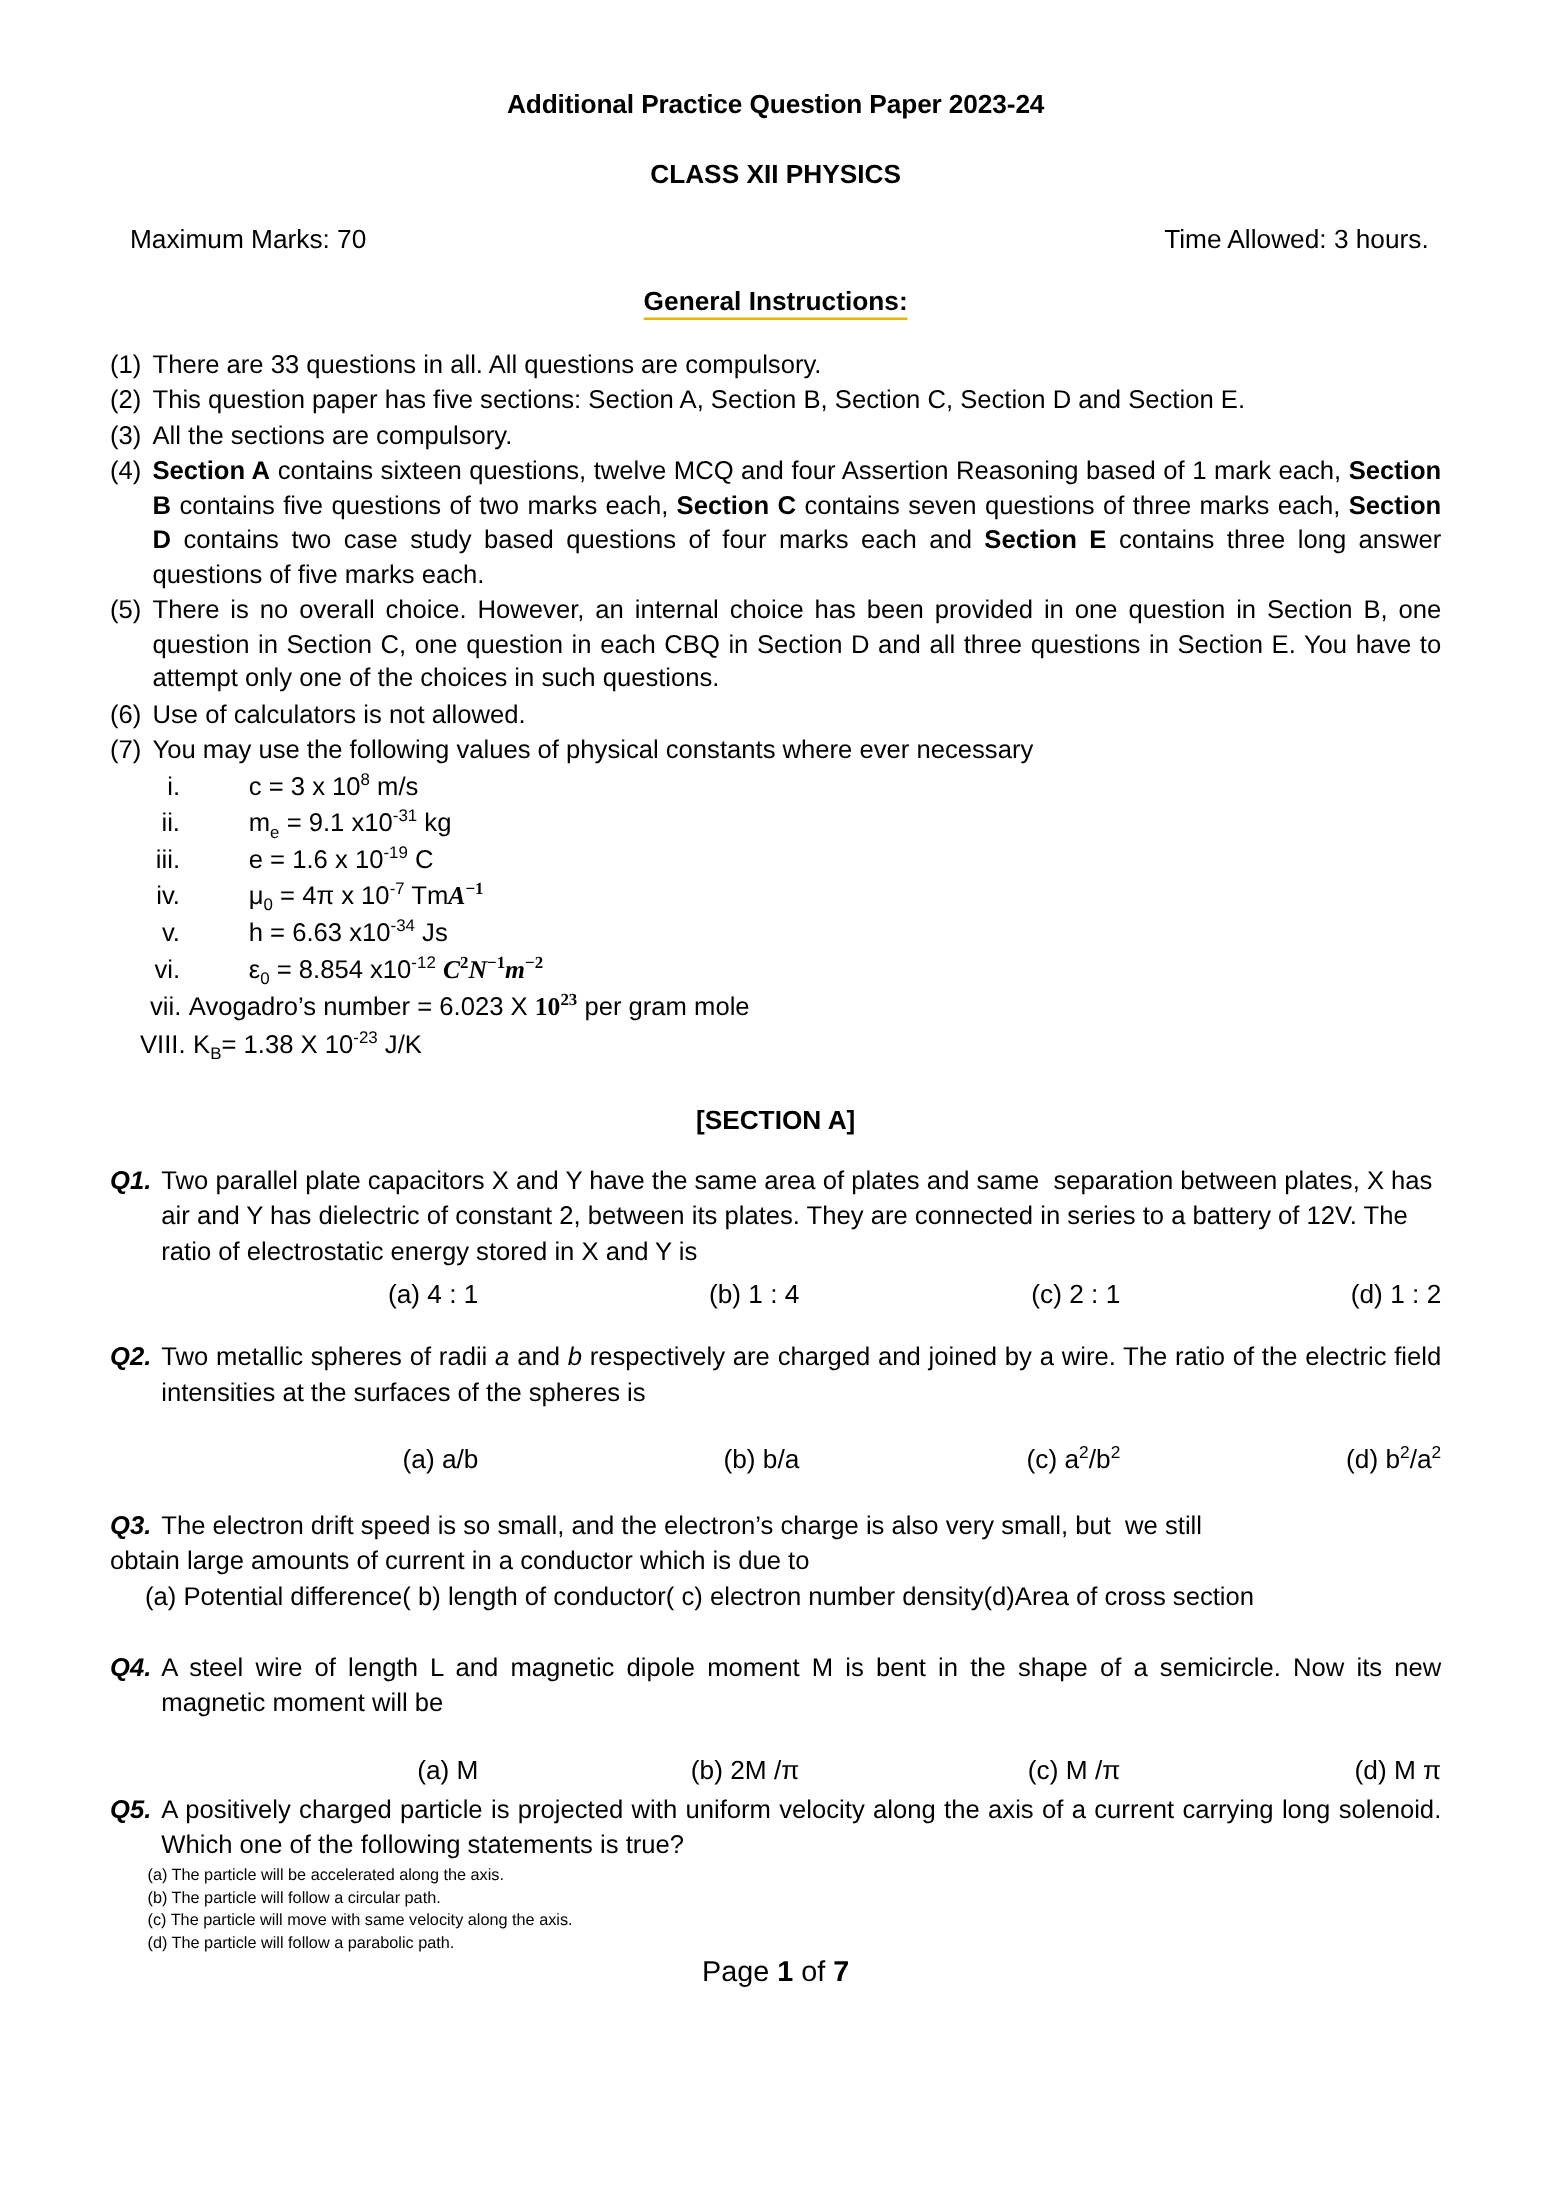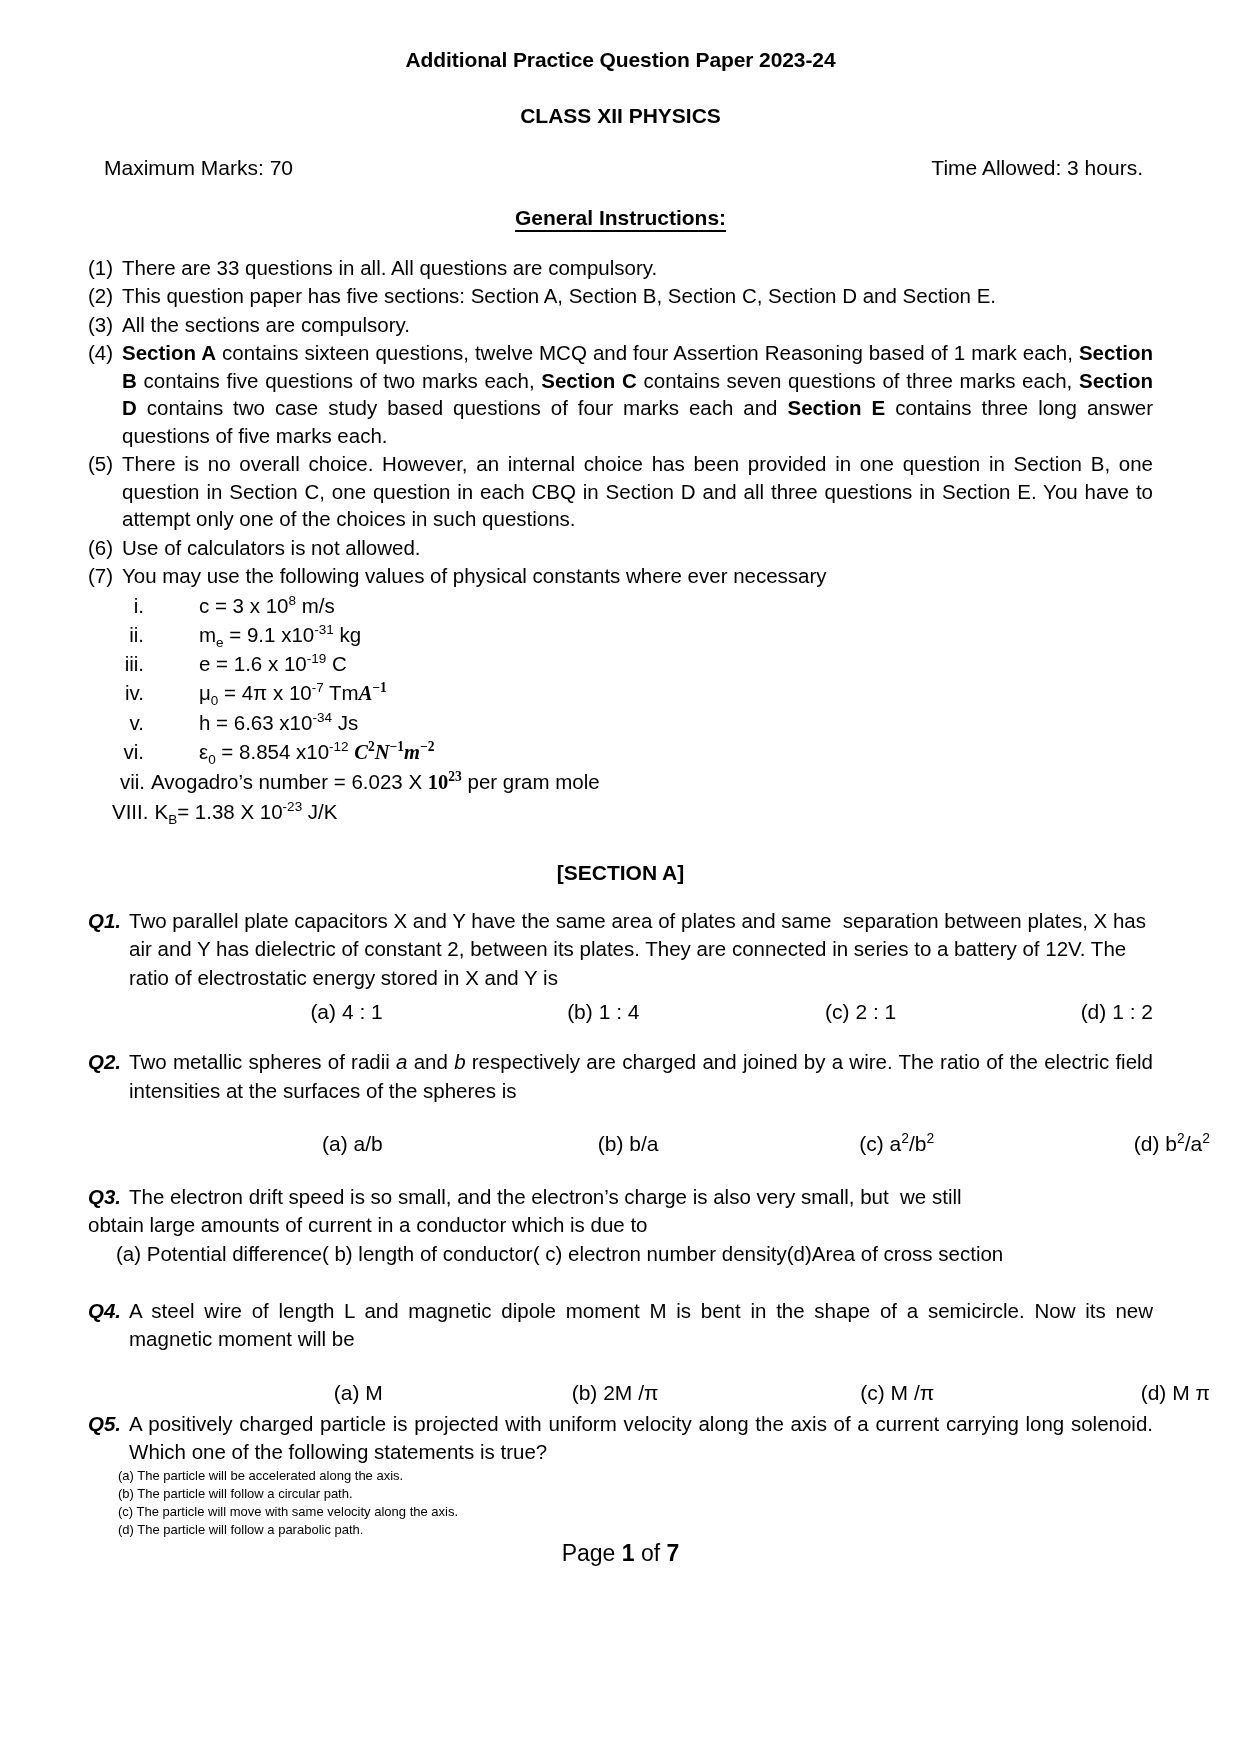--- a/index.html
+++ b/index.html
@@ -10,21 +10,21 @@
   body {
     font-family: "Liberation Sans", sans-serif;
     color: #000000;
   }
   .page {
     position: relative;
     width: 1241px;
     height: 1754px;
     background: #ffffff;
     box-sizing: border-box;
-    padding: 36px 88px 0 88px;
+    padding: 60px 88px 0 88px;
     overflow: hidden;
   }
   .doc-title {
     text-align: center;
     font-weight: bold;
     font-size: 21px;
     letter-spacing: -0.1px;
     margin: 12px 0 0 0;
   }
   .class-title {
@@ -42,21 +42,21 @@
     padding: 0 10px 0 16px;
   }
   .marks-row .lbl { font-weight: normal; }
   .gi-heading {
     text-align: center;
     font-weight: bold;
     font-size: 21px;
     margin: 26px 0 0 0;
   }
   .gi-heading span {
-    border-bottom: 2px solid #000000;
+    border-bottom: 2px solid #eab308;
     padding-bottom: 1px;
   }
   .instructions {
     margin: 24px 0 0 0;
     font-size: 20.5px;
     line-height: 1.34;
   }
   .ins-item {
     display: flex;
     align-items: flex-start;
@@ -126,21 +126,21 @@
   .q-body { flex: 1 1 auto; }
   .q-body.justify { text-align: justify; }
   .opts {
     display: flex;
     margin-top: 4px;
     padding-left: 38px;
     font-size: 21px;
     text-align: right;
   }
   .opts > div { flex: 0 0 25%; }
-  .opt-gap { margin-top: 24px; gap: 19px; }
+  .opt-gap { margin-top: 24px; }
   .opt-list {
     font-size: 13px;
     line-height: 1.40;
     padding-left: 30px;
   }
   .inline-q3 {
     font-size: 20.5px;
     line-height: 1.40;
   }
   .inline-q3 .ind { padding-left: 28px; text-align: right; }

